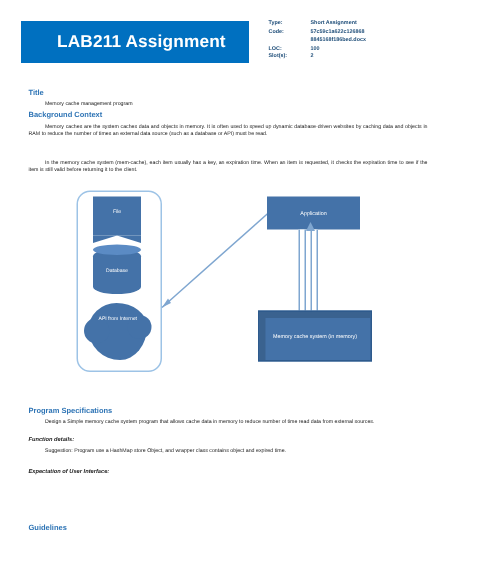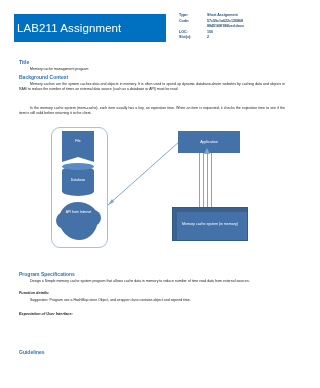--- a/index.html
+++ b/index.html
@@ -12,22 +12,22 @@
   .page{position:relative;width:300px;height:388px;}
 
   
   .header{position:absolute;left:0;top:14px;width:300px;height:30px;}
   .title-bar{
     position:absolute;left:14px;top:0;width:152px;height:28px;
     background:#0070C0;
     display:flex;align-items:center;
   }
   .title-bar .t{
-    color:#ffffff;font-weight:normal;font-size:11.5px;
-    padding-left:3px;letter-spacing:.1px;white-space:nowrap;
+    color:#ffffff;font-weight:bold;font-size:11.5px;
+    padding-left:24px;letter-spacing:.1px;white-space:nowrap;
   }
   .meta{
     position:absolute;left:179px;top:-1px;width:121px;
     font-size:3.6px;line-height:5.6px;color:#1F4E79;font-weight:bold;
   }
   .meta .row{display:flex;}
   .meta .k{width:28px;flex:none;}
   .meta .v{flex:1;word-break:break-all;}
   .meta .v2{padding-left:28px;word-break:break-all;}
 

